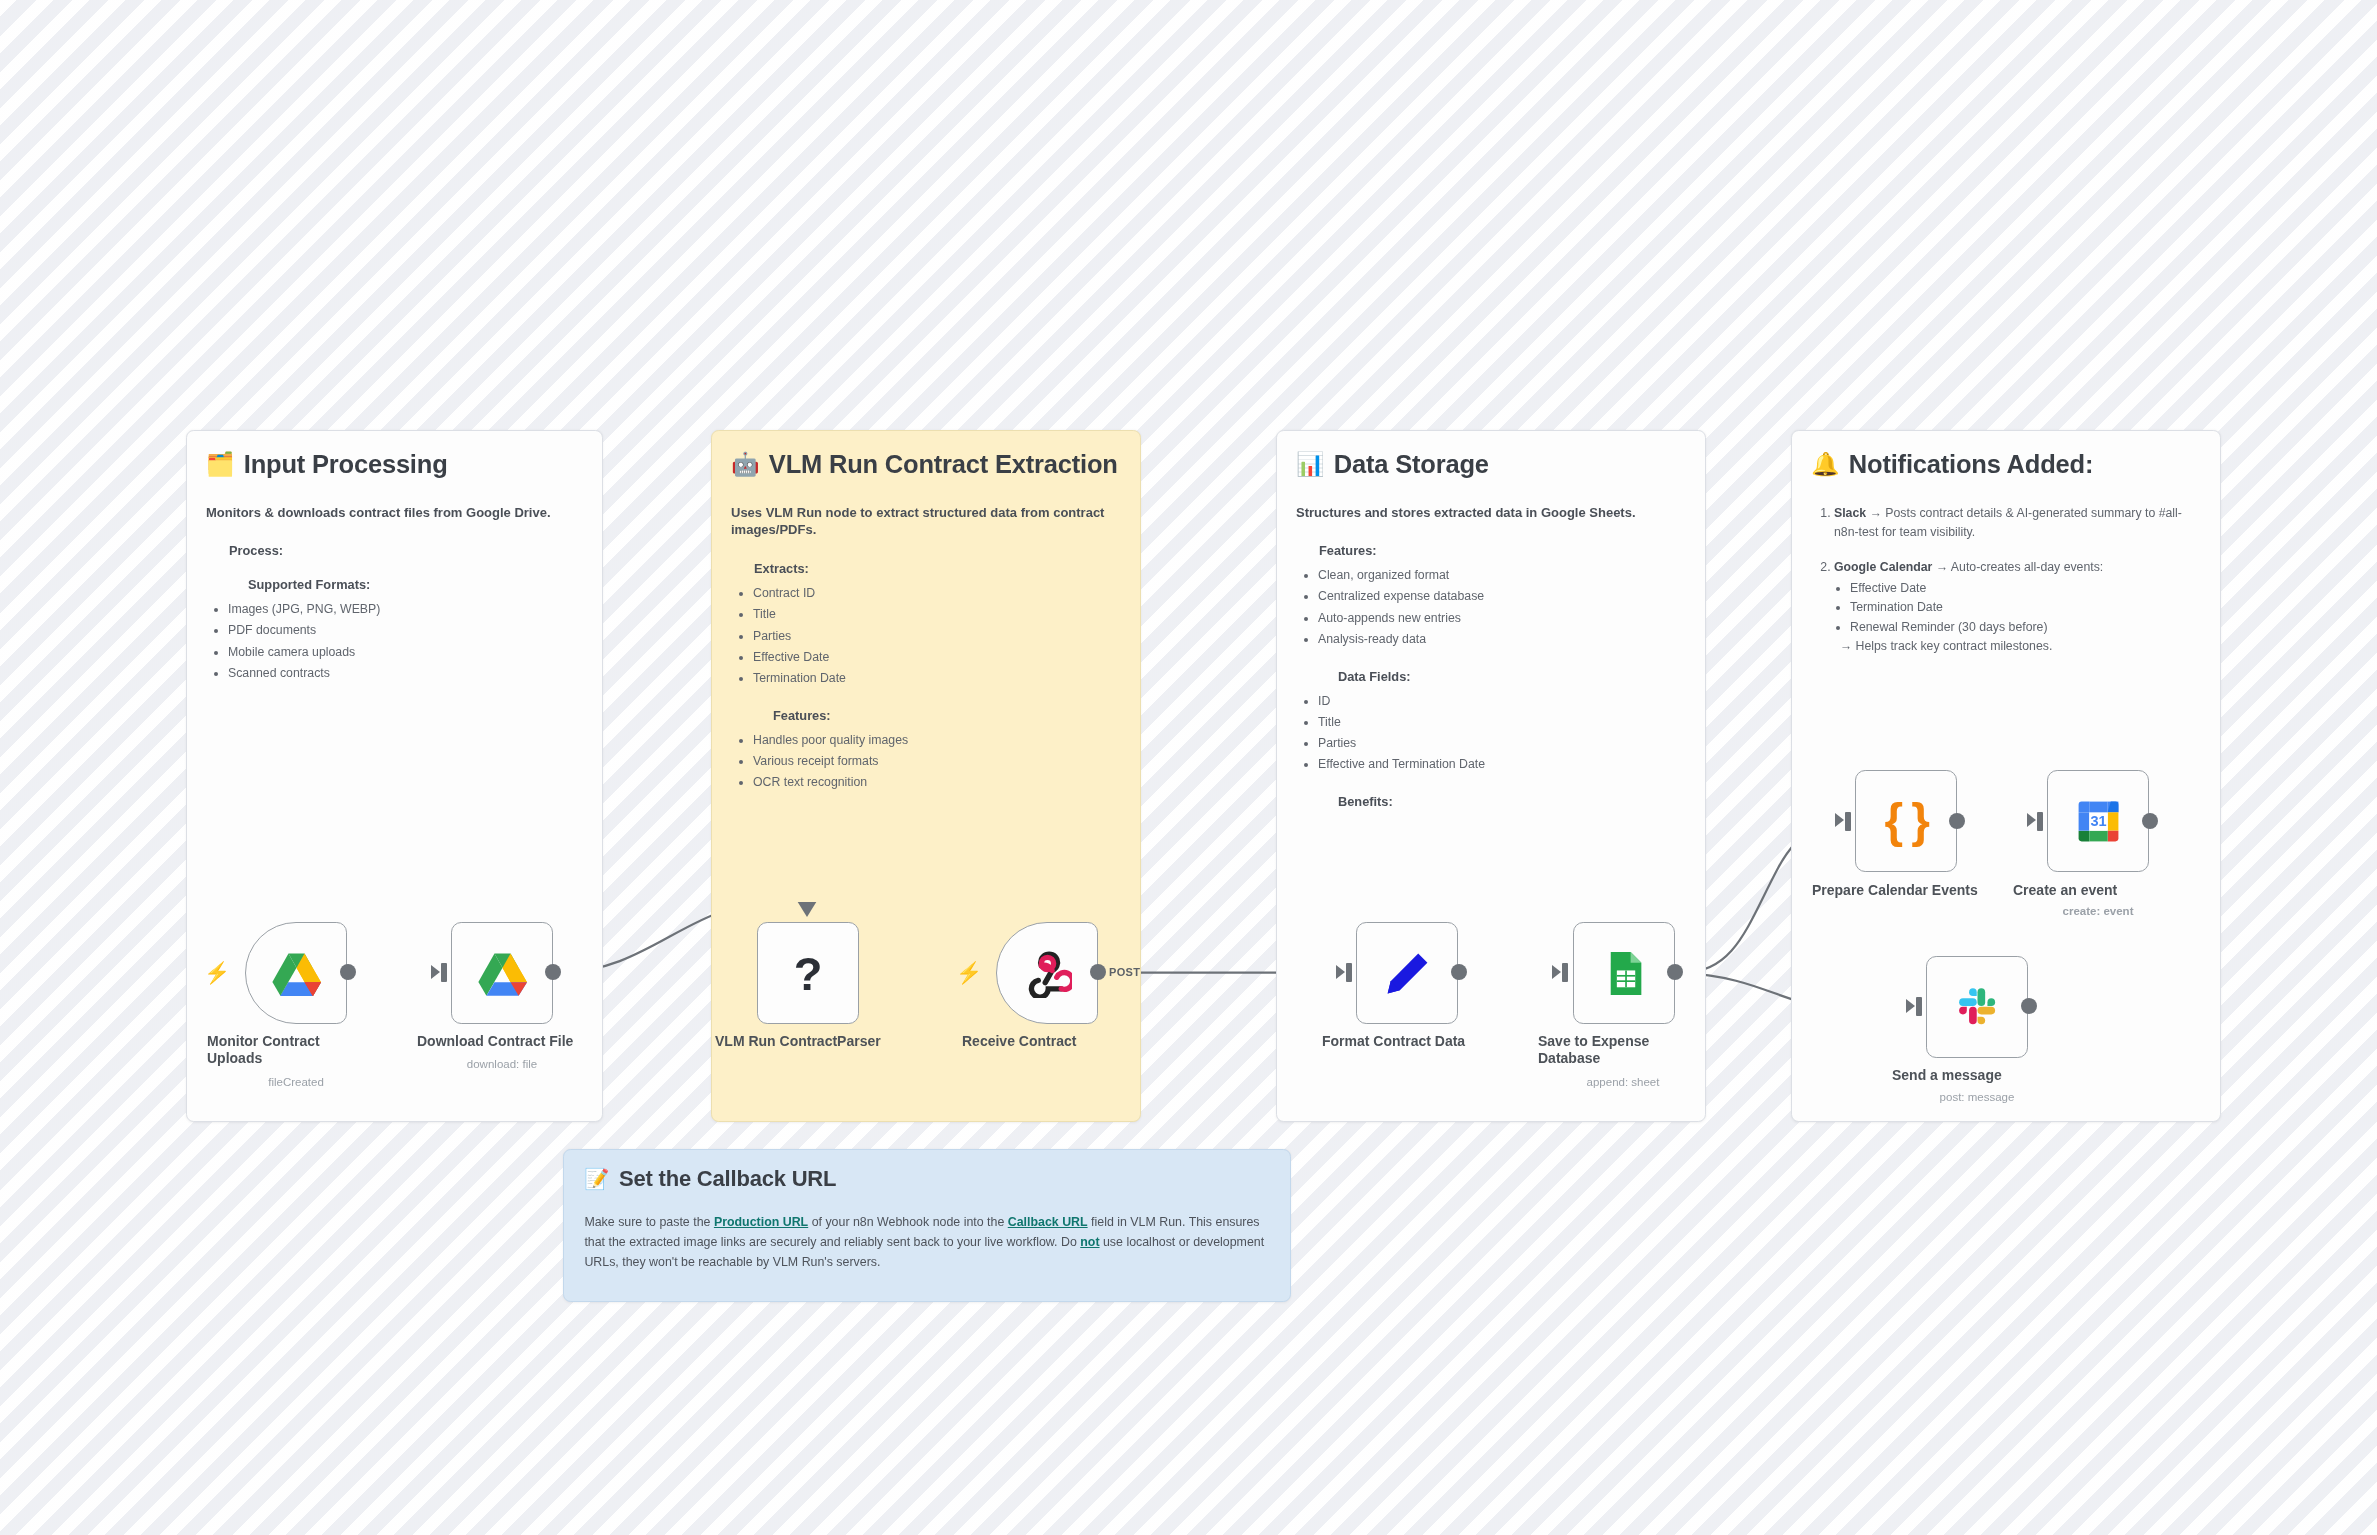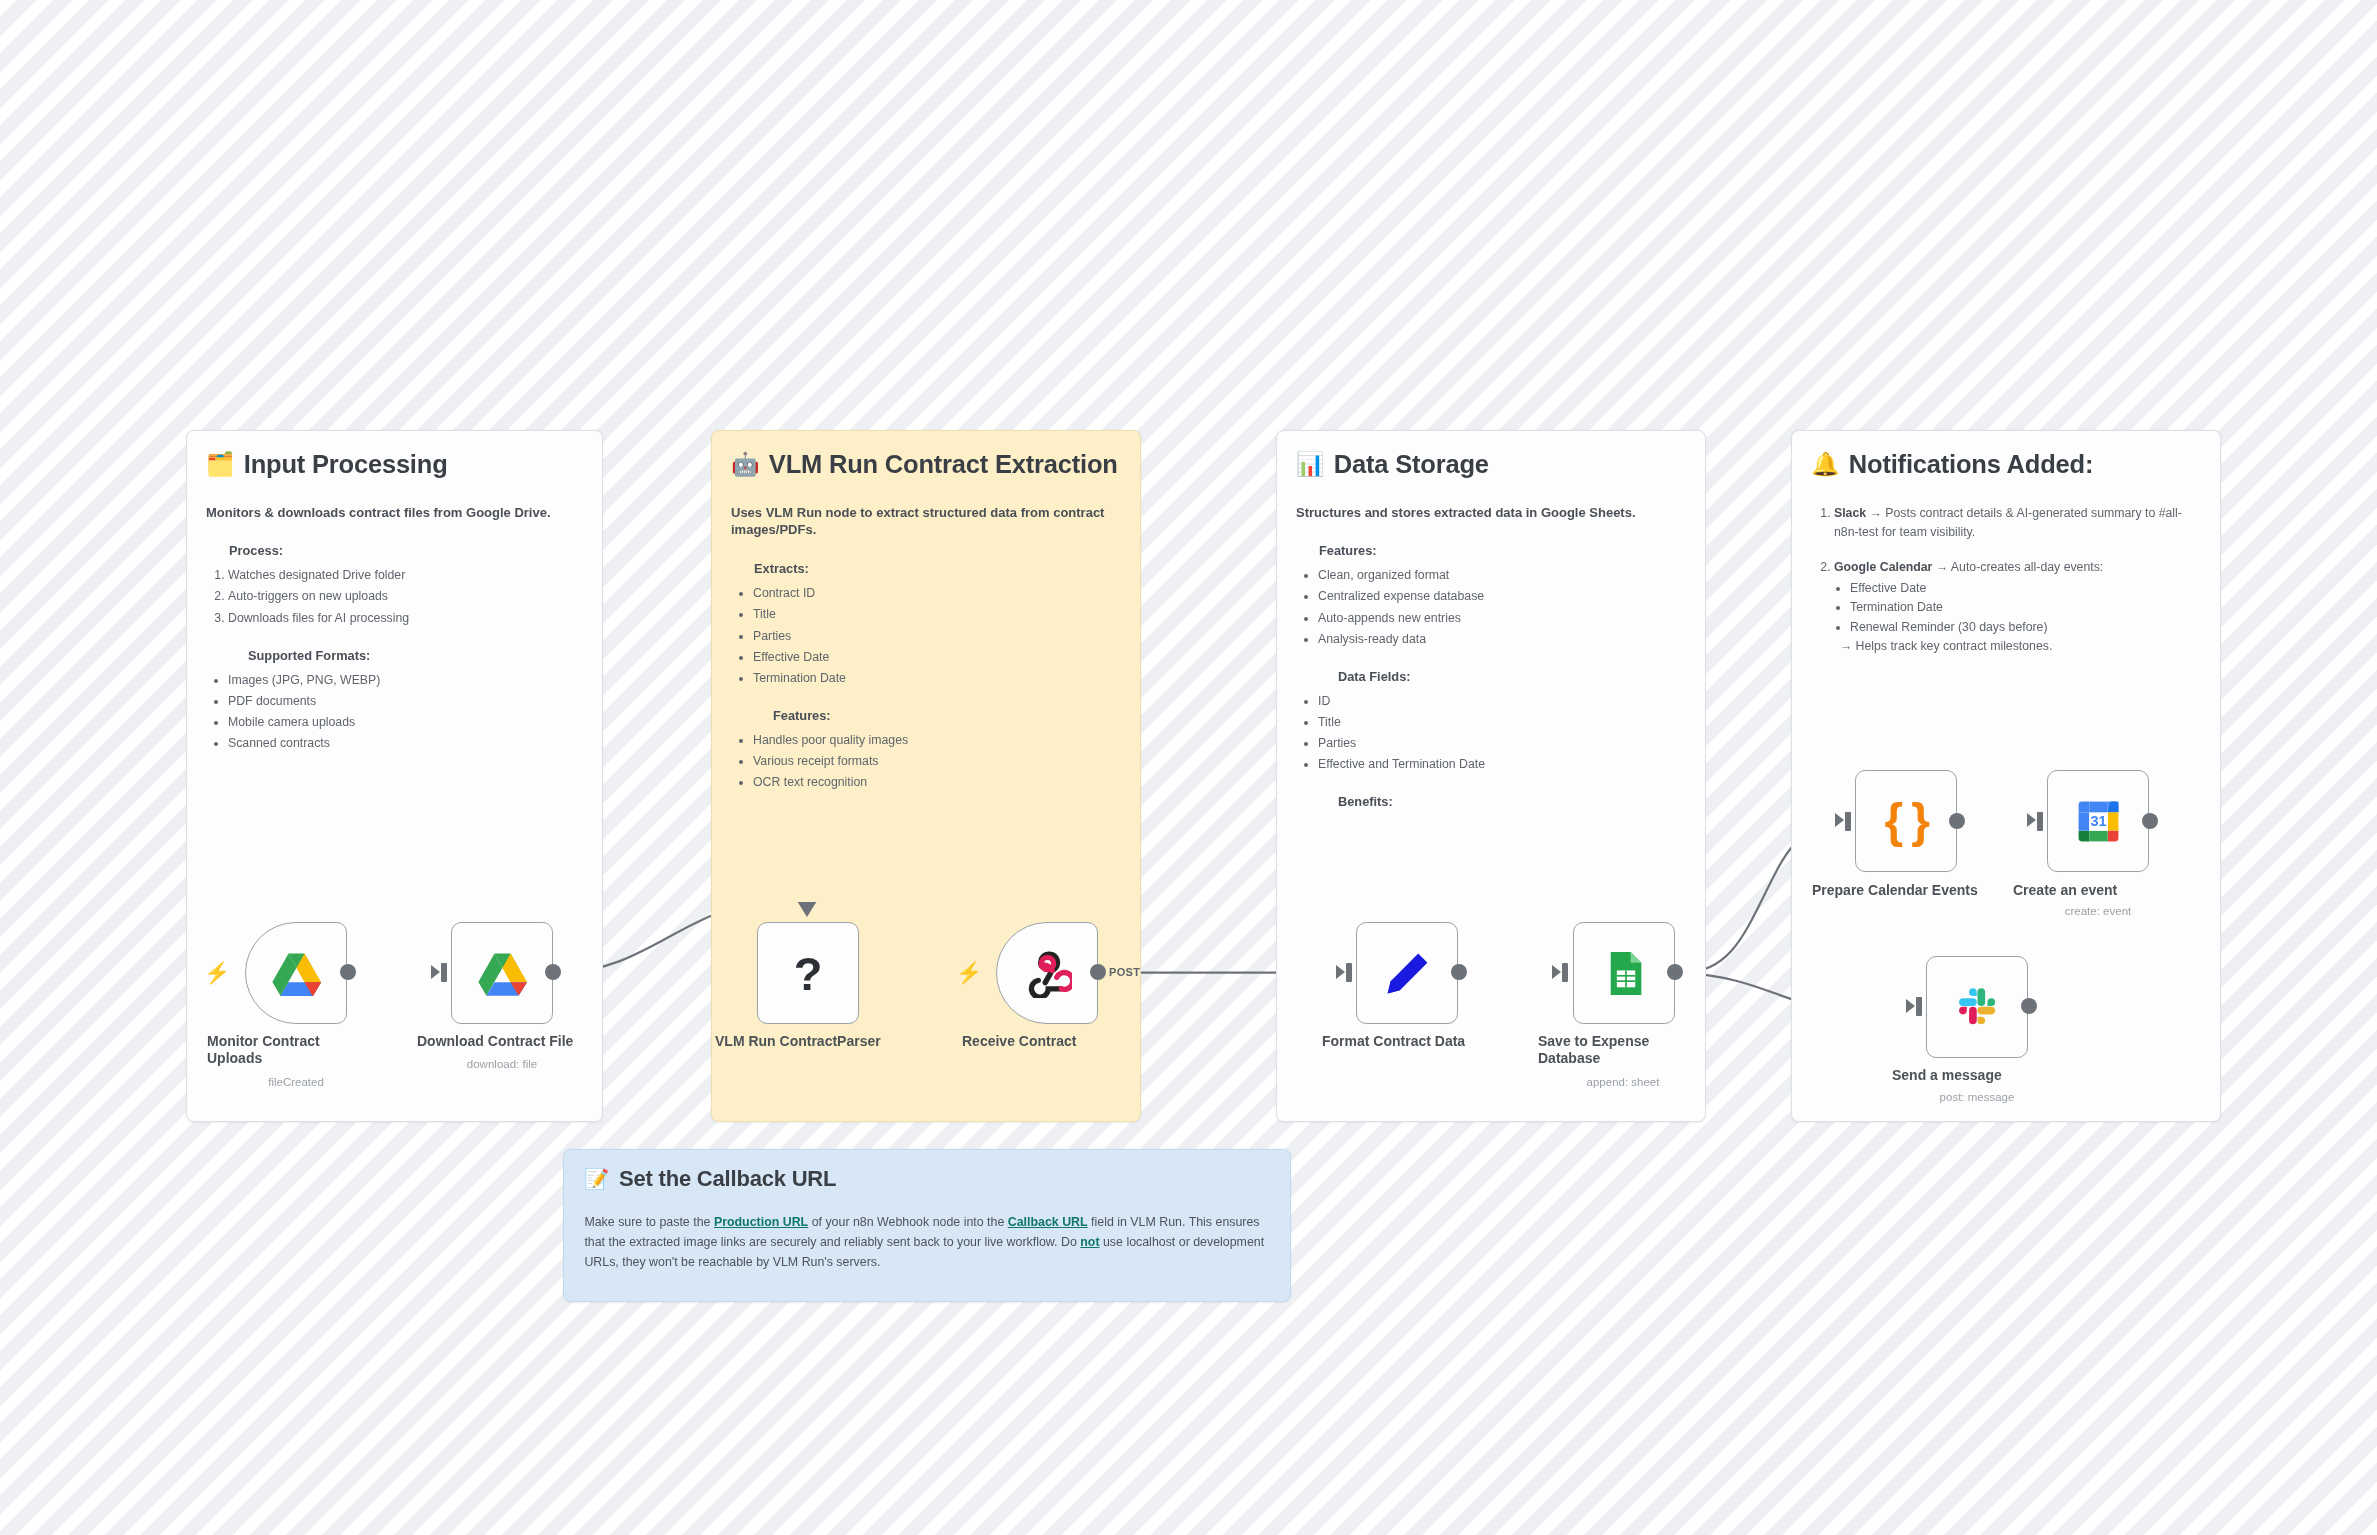--- a/index.html
+++ b/index.html
@@ -179,25 +179,20 @@
   </svg>
 
   <div class="panel white" style="left:186px; top:430px; width:417px; height:692px;">
     <div class="panel-inner">
       <h1>
         <span class="emo">🗂️</span>
         <span>Input Processing</span>
       </h1>
       <p class="lead">Monitors &amp; downloads contract files from Google Drive.</p>
       <p class="sub">Process:</p>
-      <ol class="proc">
-        <li>Watches designated Drive folder</li>
-        <li>Auto-triggers on new uploads</li>
-        <li>Downloads files for AI processing</li>
-      </ol>
       <p class="sub ind">Supported Formats:</p>
       <ul class="bul">
         <li>Images (JPG, PNG, WEBP)</li>
         <li>PDF documents</li>
         <li>Mobile camera uploads</li>
         <li>Scanned contracts</li>
       </ul>
     </div>
   </div>
 
@@ -418,21 +413,21 @@
       <rect x="6" y="20" width="14" height="24" fill="#4285f4"></rect>
       <rect x="20" y="20" width="24" height="24" fill="#ffffff"></rect>
       <rect x="20" y="6" width="24" height="14" fill="#4285f4"></rect>
       <text x="32" y="38" font-family="Liberation Sans, sans-serif" font-size="19" font-weight="700" fill="#4285f4" text-anchor="middle">31</text>
     </svg>
   </div>
   <div class="port" style="left:2142px; top:813px;"></div>
   <div class="node-label" style="left:2013px; top:882px; width:170px;">
     <span>Create an event</span>
   </div>
-  <div class="node-sub" style="left:2013px; top:905px; width:170px;">
+  <div class="node-sub" style="left:2013px; top:905px; width:170px;font-weight:bold;">
     <span>create: event</span>
   </div>
 
   <div class="inarrow" style="left:1906px; top:999px;"></div>
   <div class="inbar" style="left:1916px; top:997px;"></div>
   <div class="node" style="left:1926px; top:956px;">
     <svg class="glyph" viewBox="0 0 64 64">
       <g>
         <path d="M 18 36 a5 5 0 0 1 -5 5 a5 5 0 0 1 -5 -5 a5 5 0 0 1 5 -5 h5 z" fill="#e01e5a"></path>
         <path d="M 21 36 a5 5 0 0 1 5 -5 a5 5 0 0 1 5 5 v13 a5 5 0 0 1 -5 5 a5 5 0 0 1 -5 -5 z" fill="#e01e5a"></path>

